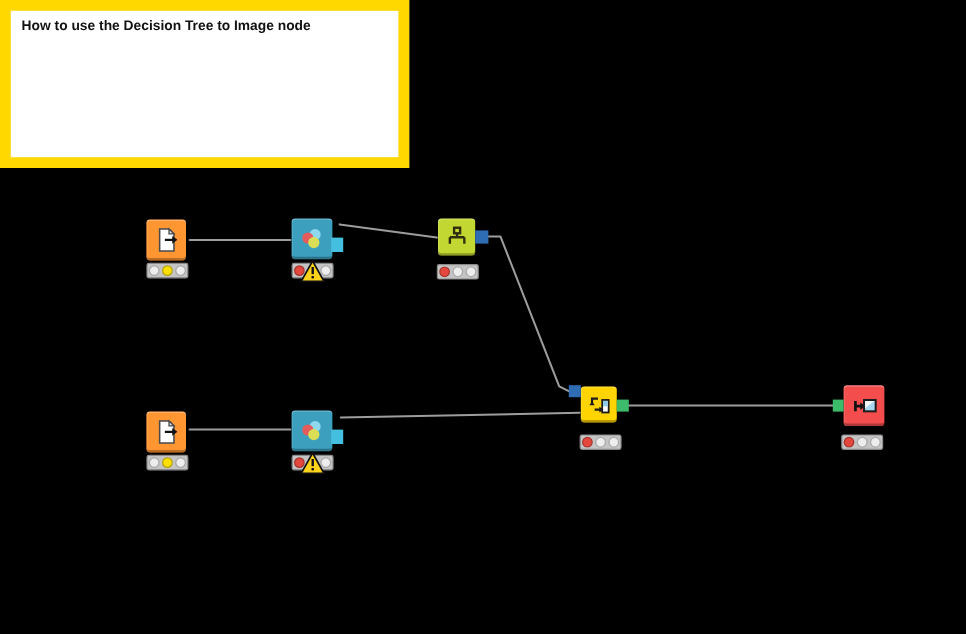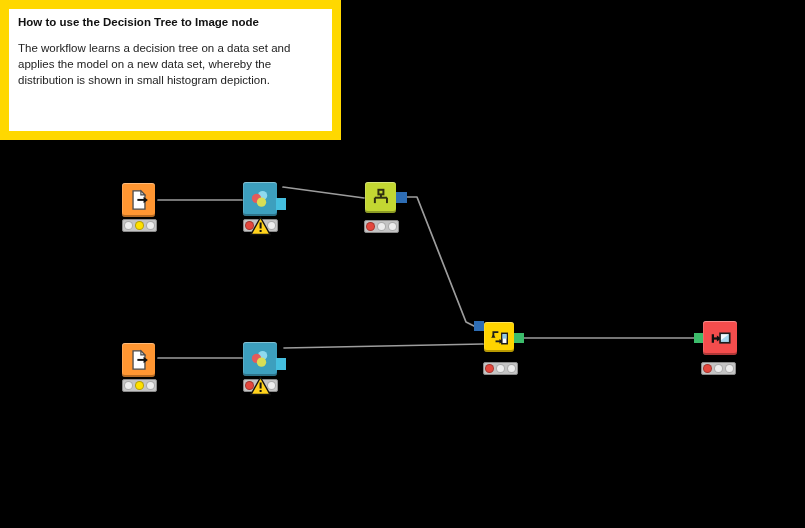--- a/index.html
+++ b/index.html
@@ -29,21 +29,20 @@
   }
   .lamp{width:9px;height:9px;border-radius:50%;box-sizing:border-box;border:1px solid rgba(0,0,0,.28);}
   .warn{position:absolute;z-index:4;}
 </style>
 </head>
 <body>
 
 <div id="canvas">
   <div class="annotation" id="annotation" style="left: 0px; top: 0px; width: 341px; height: 140px; border: 9px solid rgb(255, 216, 0); background: rgb(255, 255, 255); padding: 7px 9px;">
     <div class="ann-title">How to use the Decision Tree to Image node</div>
-    <div class="ann-body">The workflow learns a decision tree on a data set and applies the model on a new data set, whereby the distribution is shown in small histogram depiction.</div>
   </div>
   <svg id="wires" width="805" height="528">
       <path d="M158 200 L242 200" stroke="#9d9d9d"></path>
       <path d="M283 187 L364 198" stroke="#9d9d9d"></path>
       <path d="M407 197 L417 197 L466 322 L474 326" stroke="#9d9d9d"></path>
       <path d="M158 358 L242 358" stroke="#9d9d9d"></path>
       <path d="M284 348 L483 344" stroke="#9d9d9d"></path>
       <path d="M524 338 L694 338" stroke="#9d9d9d"></path>
     </svg>
   <div id="nodes">

